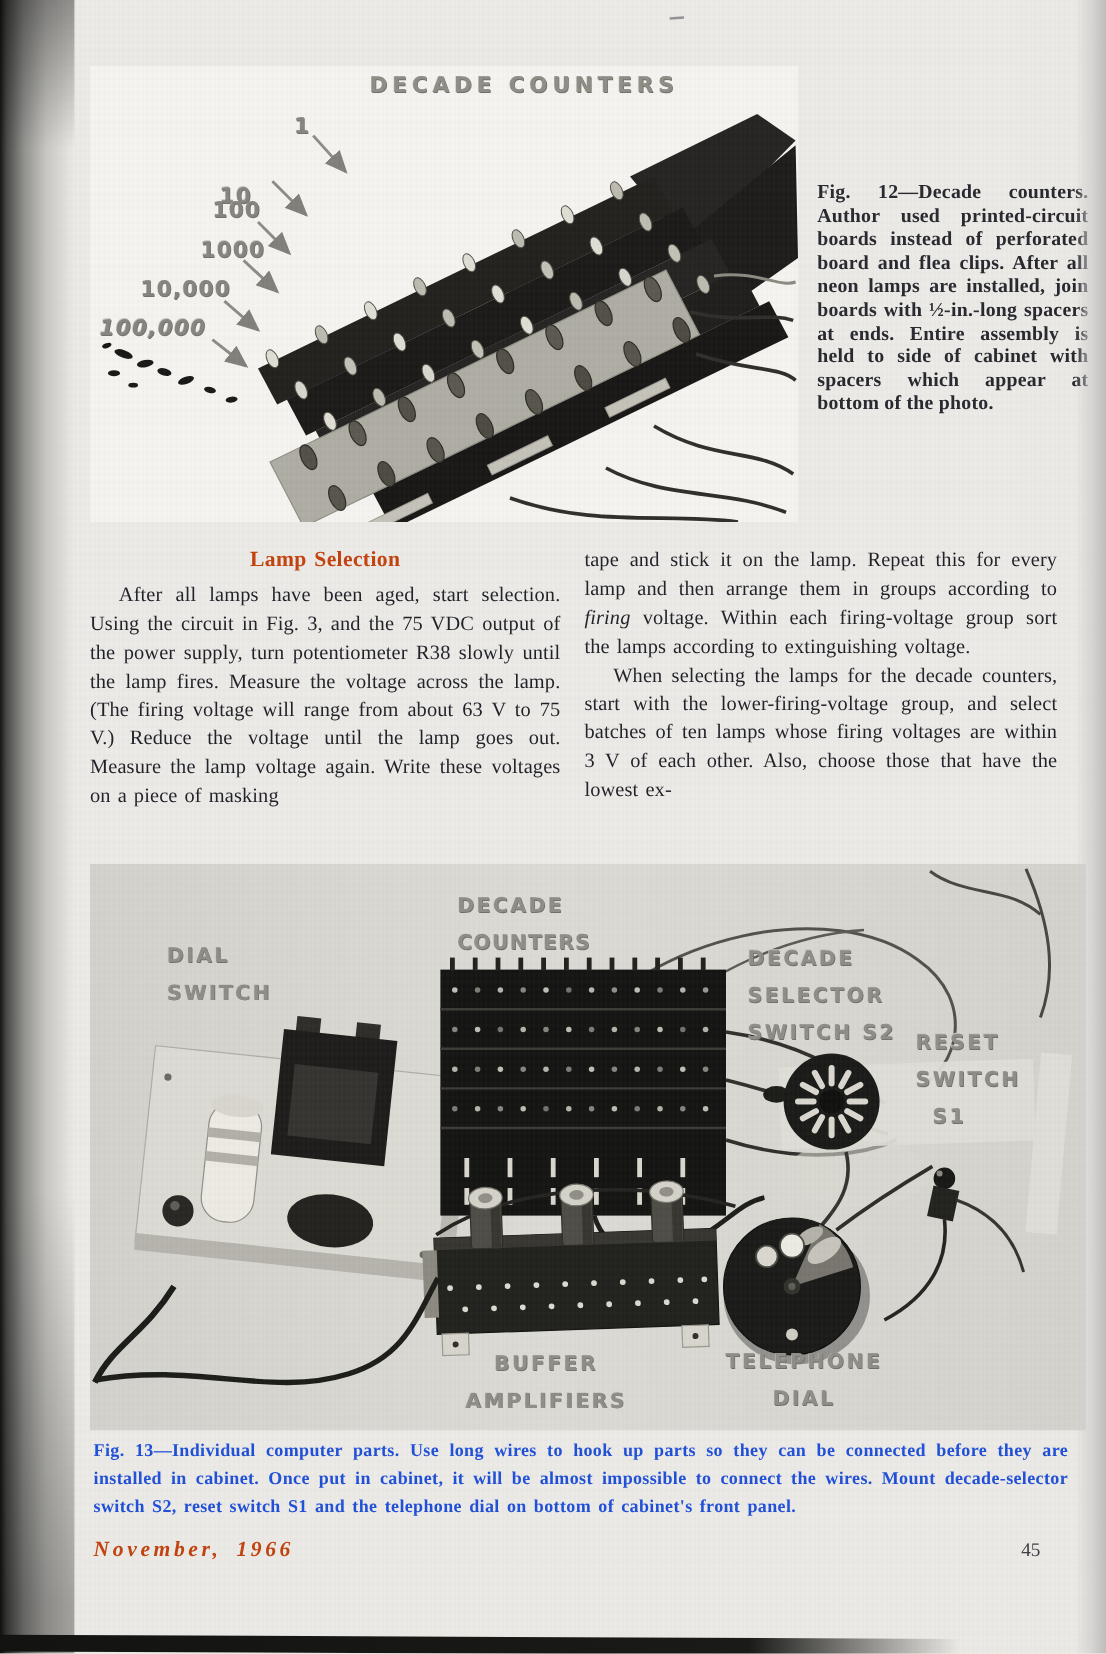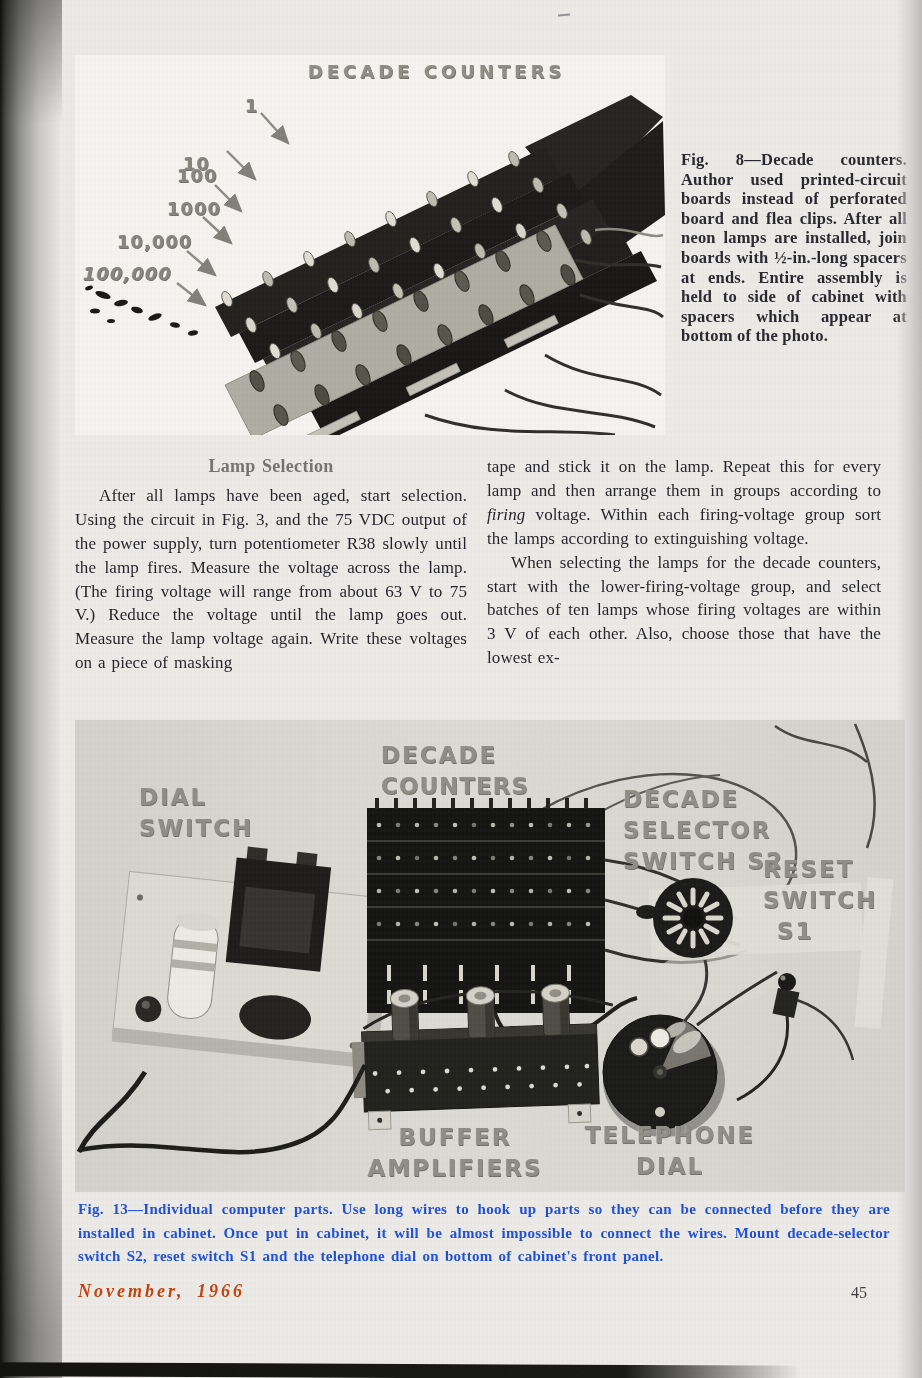--- a/index.html
+++ b/index.html
@@ -41,39 +41,39 @@
   
   .photo{position:absolute;}
   .photo svg{display:block;}
   .stencil{
     position:absolute;font-family:"DejaVu Sans",sans-serif;font-weight:bold;
     color:#8d8c85;text-shadow:.6px .6px 0 #706f69, -0.4px -0.4px 0 #c7c6bf;
     letter-spacing:2px;line-height:1;white-space:pre;z-index:2;
   }
   .fig12-title{font-size:18px;letter-spacing:4px;margin-left:27px;}
   .fig12-num{font-size:18px;letter-spacing:1px;color:#84837d;}
-  .p2-label{font-size:23px;line-height:31px;}
+  .p2-label{font-size:17px;line-height:31px;}
   .p2-label.center{text-align:center;}
   
   .caption12{
     position:absolute;left:681px;top:150px;width:226px;height:246px;z-index:2;
     font-family:"Liberation Serif",serif;font-weight:bold;
     font-size:16.5px;line-height:19.6px;text-align:justify;color:#26262d;
     letter-spacing:.2px;
   }
   .bodycol{
     position:absolute;z-index:2;font-size:17px;line-height:23.9px;text-align:justify;
     color:#1e1e26;letter-spacing:.1px;word-spacing:1.5px;
   }
   .bodycol p{margin:0;}
   .col-left{left:75px;top:455px;width:392px;}
   .col-right{left:487px;top:455px;width:394px;}
   .sect-head{
     text-align:center;font-weight:bold;font-size:18px;letter-spacing:.3px;
-    margin:0 0 5px 0;color:#737373;
+    margin:0 0 5px 0;color:#c2410c;
   }
   .indent{text-indent:24px;}
   .caption13{
     position:absolute;left:78px;top:1198px;width:812px;z-index:2;
     font-family:"Liberation Serif",serif;font-weight:bold;
     font-size:15px;line-height:23.5px;text-align:justify;color:#1d4ed8;
     letter-spacing:.3px;word-spacing:2px;
   }
   .footer-issue{
     position:absolute;left:78px;top:1281px;z-index:2;
@@ -208,21 +208,21 @@
 
   <div class="stencil fig12-title" style="left:206px;top:8px;">DECADE COUNTERS</div>
   <div class="stencil fig12-num" style="left:170px;top:42px;">1</div>
   <div class="stencil fig12-num" style="left:108px;top:79px;margin-top:21px;">10</div>
   <div class="stencil fig12-num" style="left:102px;top:112px;">100</div>
   <div class="stencil fig12-num" style="left:92px;top:145px;">1000</div>
   <div class="stencil fig12-num" style="left:42px;top:178px;">10,000</div>
   <div class="stencil fig12-num" style="left:8px;top:210px;font-style:italic;">100,000</div>
 </div>
 
-<div class="caption12">Fig. 8—Decade counters. Author used printed-circuit boards instead of perforated board and flea clips. After all neon lamps are installed, join boards with ½-in.-long spacers at ends. Entire assembly is held to side of cabinet with spacers which appear at bottom of the photo.</div>
+<div class="caption12">Fig. 12—Decade counters. Author used printed-circuit boards instead of perforated board and flea clips. After all neon lamps are installed, join boards with ½-in.-long spacers at ends. Entire assembly is held to side of cabinet with spacers which appear at bottom of the photo.</div>
 
 <div class="bodycol col-left">
   <h3 class="sect-head">Lamp Selection</h3>
   <p class="indent">After all lamps have been aged, start selection. Using the circuit in Fig. 3, and the 75 VDC output of the power supply, turn potentiometer R38 slowly until the lamp fires. Measure the voltage across the lamp. (The firing voltage will range from about 63 V to 75 V.) Reduce the voltage until the lamp goes out. Measure the lamp voltage again. Write these voltages on a piece of masking</p>
 </div>
 <div class="bodycol col-right">
   <p><span>tape and stick it on the lamp. Repeat this for every lamp and then arrange them in groups according to </span><i>firing</i><span> voltage. Within each firing-voltage group sort the lamps according to extinguishing voltage.</span></p>
   <p class="indent">When selecting the lamps for the decade counters, start with the lower-firing-voltage group, and select batches of ten lamps whose firing voltages are within 3 V of each other. Also, choose those that have the lowest ex-</p>
 </div>
 

